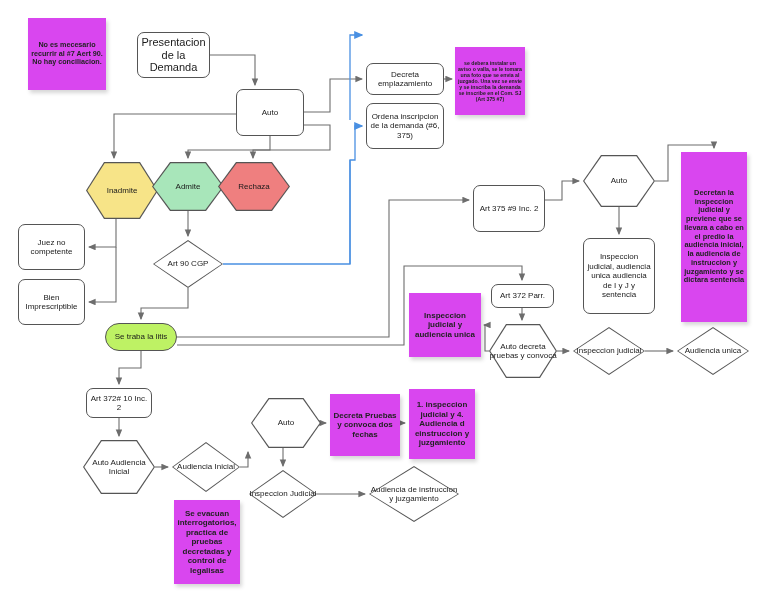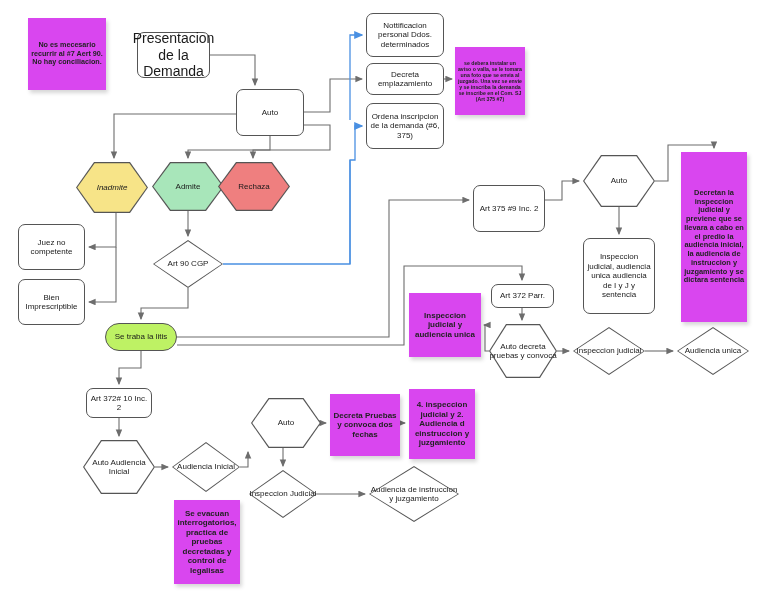--- a/index.html
+++ b/index.html
@@ -165,45 +165,42 @@
     </g>
     <g fill="none" stroke="#4a90e2" stroke-width="1.3">
       <path d="M350,264 L350,160"></path>
     </g>
   </svg>
 
   <div class="node note" style="left:28px; top:18px; width:78px; height:72px; font-size:7.2px;">
     <span>No es mecesario recurrir al #7 Aert 90. No hay conciliacion.</span>
   </div>
 
-  <div class="node rect" style="left:137px; top:32px; width:73px; height:46px; font-size:14px;">
+  <div class="node rect" style="left:137px; top:32px; width:73px; height:46px; font-size:11px;">
     <span>Presentacion de la Demanda</span>
   </div>
 
   <div class="node rect" style="left:236px; top:89px; width:68px; height:47px; font-size:8px;">
     <span>Auto</span>
   </div>
 
-  <div class="node rect" style="left:366px; top:13px; width:78px; height:44px; font-size:8px;">
-    <span>Nottificacion personal Ddos. determinados</span>
-  </div>
 
   <div class="node rect" style="left:366px; top:63px; width:78px; height:32px; font-size:8px;">
     <span>Decreta emplazamiento</span>
   </div>
 
   <div class="node rect" style="left:366px; top:103px; width:78px; height:46px; font-size:8px;">
     <span>Ordena inscripcion de la demanda (#6, 375)</span>
   </div>
 
   <div class="node note" style="left:455px; top:47px; width:70px; height:68px; font-size:5.2px;">
     <span>se debera instalar un aviso o valla, se le tomara una foto que se envia al juzgado. Una vez se envie y se inscriba la demanda se inscribe en el Com. SJ (Art 375 #7)</span>
   </div>
 
-  <div class="hex-wrap" style="left:76px; top:162px; width:72px; height:51px;font-style:italic;">
+  <div class="hex-wrap" style="left:86px; top:162px; width:72px; height:57px;">
     <div class="hex-border"></div>
     <div class="hex-fill" style="background:#f7e488;"></div>
     <div class="hex-label" style="font-size:8px;">
       <span>Inadmite</span>
     </div>
   </div>
 
   <div class="hex-wrap" style="left:152px; top:162px; width:72px; height:49px;">
     <div class="hex-border"></div>
     <div class="hex-fill" style="background:#a8e6ba;"></div>
@@ -322,21 +319,21 @@
     <div class="hex-label" style="font-size:8px;">
       <span>Auto</span>
     </div>
   </div>
 
   <div class="node note" style="left:330px; top:394px; width:70px; height:62px; font-size:8px;">
     <span>Decreta Pruebas y convoca dos fechas</span>
   </div>
 
   <div class="node note" style="left:409px; top:389px; width:66px; height:70px; font-size:8px;">
-    <span>4. inspeccion judicial y 2. Audiencia d einstruccion y juzgamiento</span>
+    <span>1. inspeccion judicial y 4. Audiencia d einstruccion y juzgamiento</span>
   </div>
 
   <div class="dia-wrap" style="left:249px; top:470px; width:68px; height:48px;">
     <div class="dia-border"></div>
     <div class="dia-fill"></div>
     <div class="dia-label" style="font-size:8px;">
       <span>Inspeccion Judicial</span>
     </div>
   </div>
 

